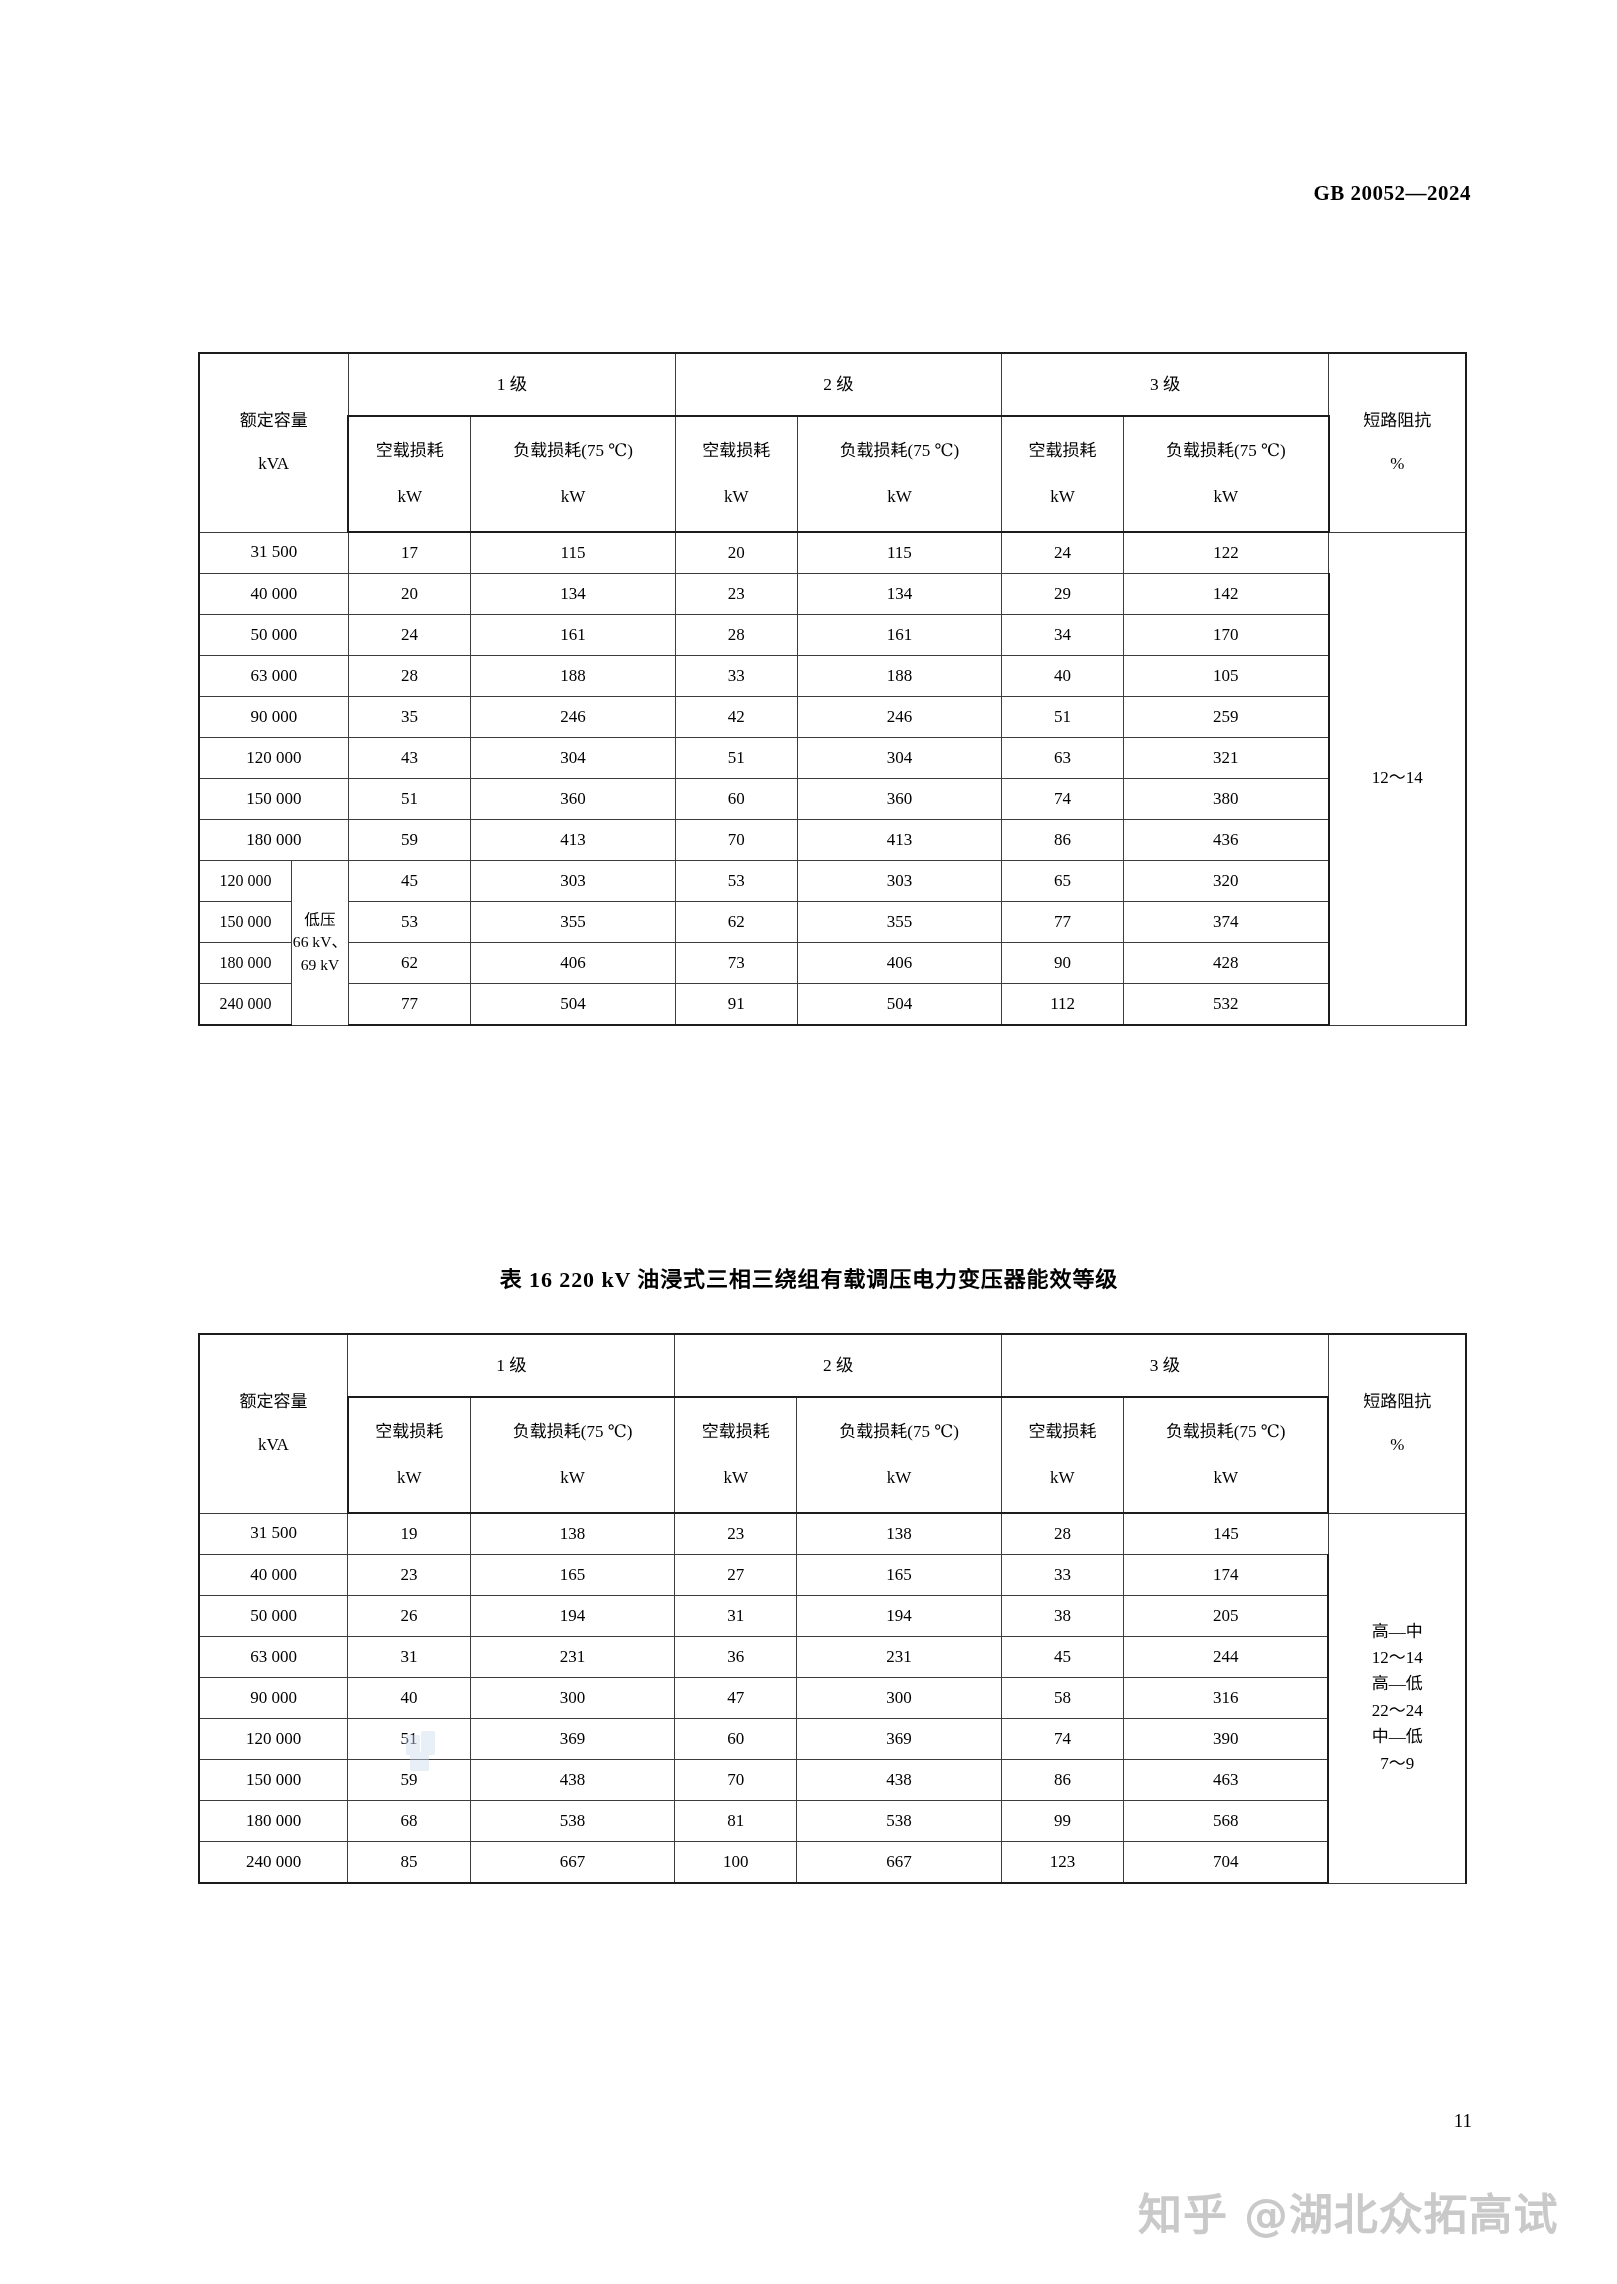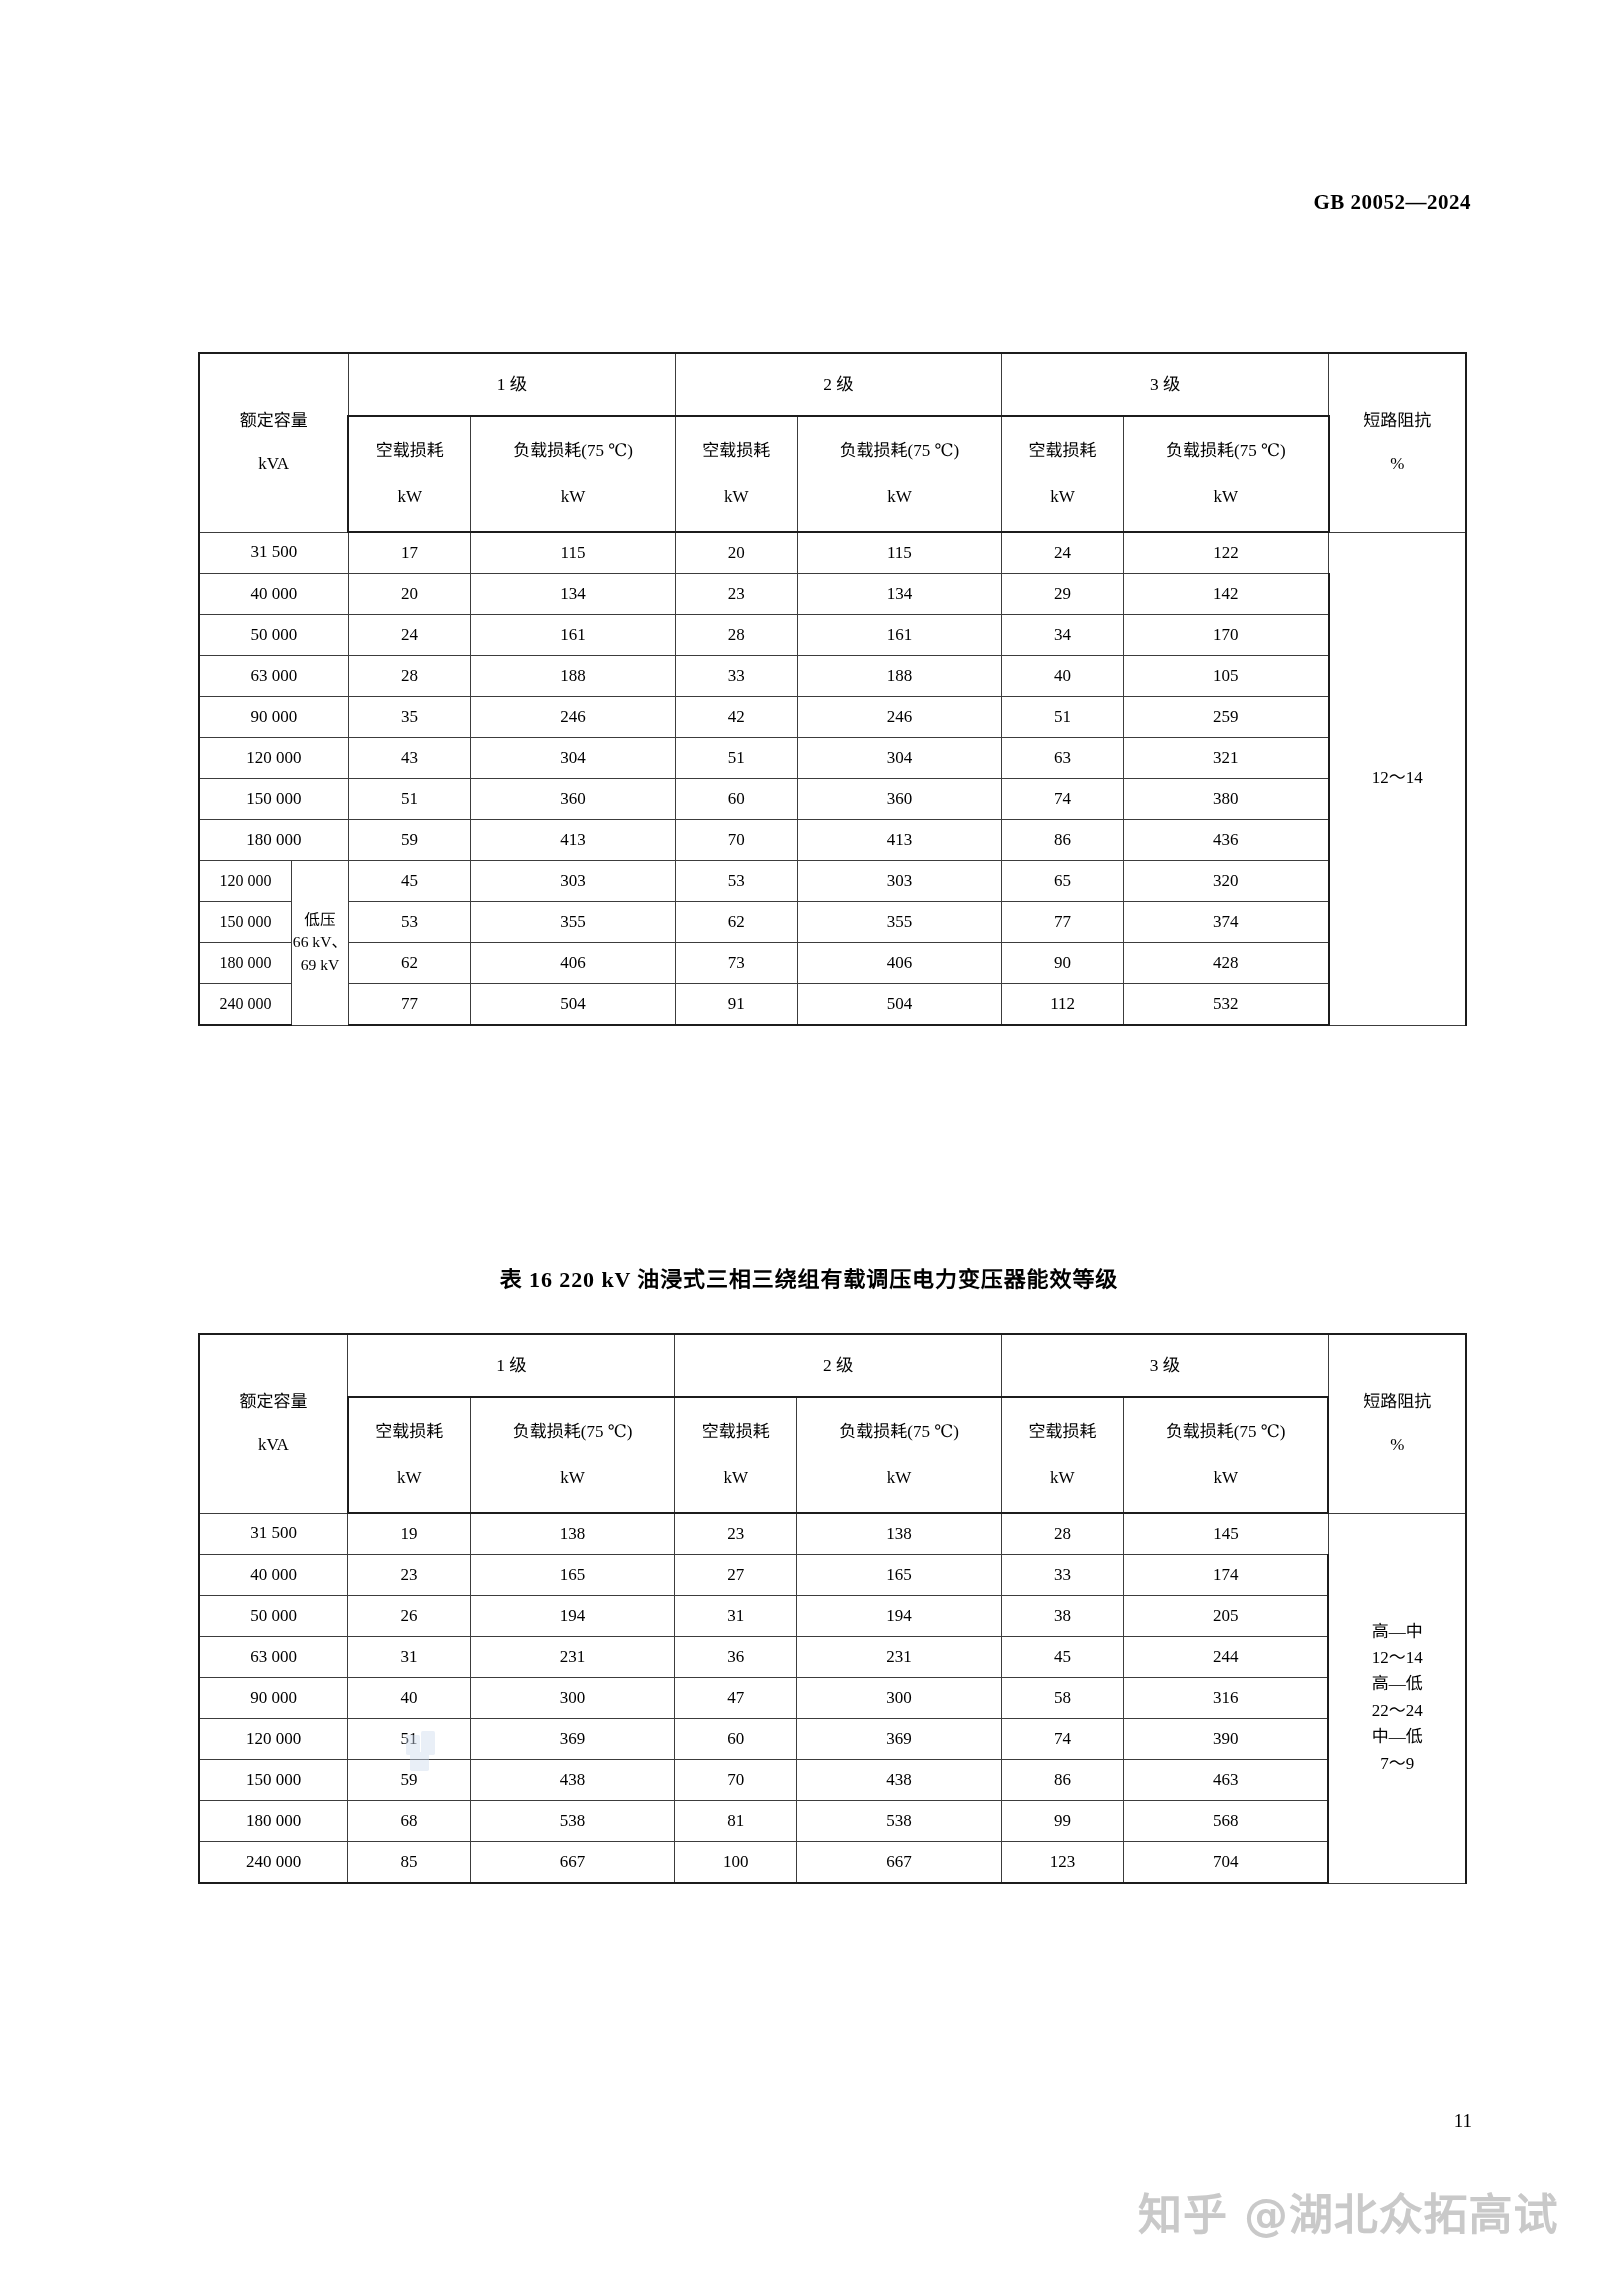--- a/index.html
+++ b/index.html
@@ -14,21 +14,21 @@
     background: #ffffff;
     font-family: "Liberation Serif", "DejaVu Serif", serif;
     color: #000000;
     box-sizing: border-box;
     overflow: hidden;
   }
 
   
   .doc-header {
     position: absolute;
-    top: 190px;
+    top: 181px;
     right: 147px;
     font-family: "Liberation Serif", serif;
     font-size: 21px;
     font-weight: bold;
     letter-spacing: 0.5px;
     white-space: nowrap;
   }
 
   
   .table-caption {

